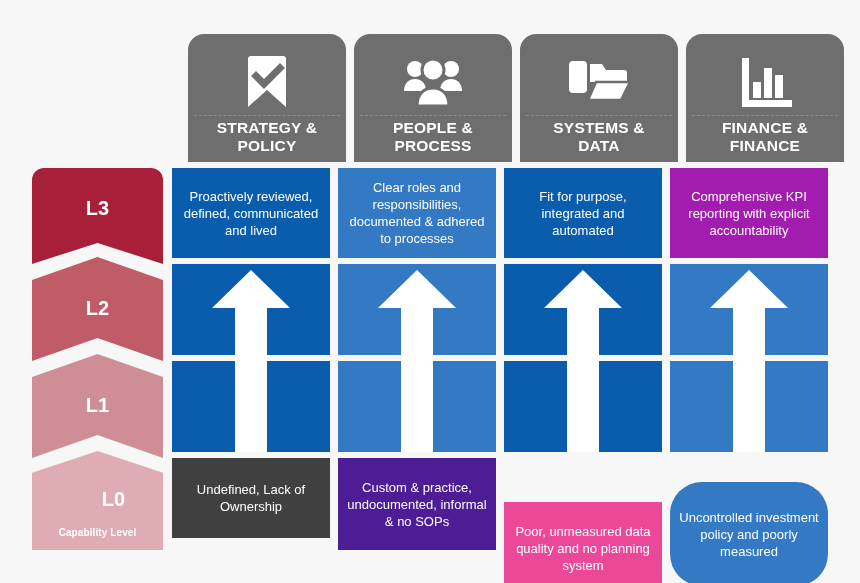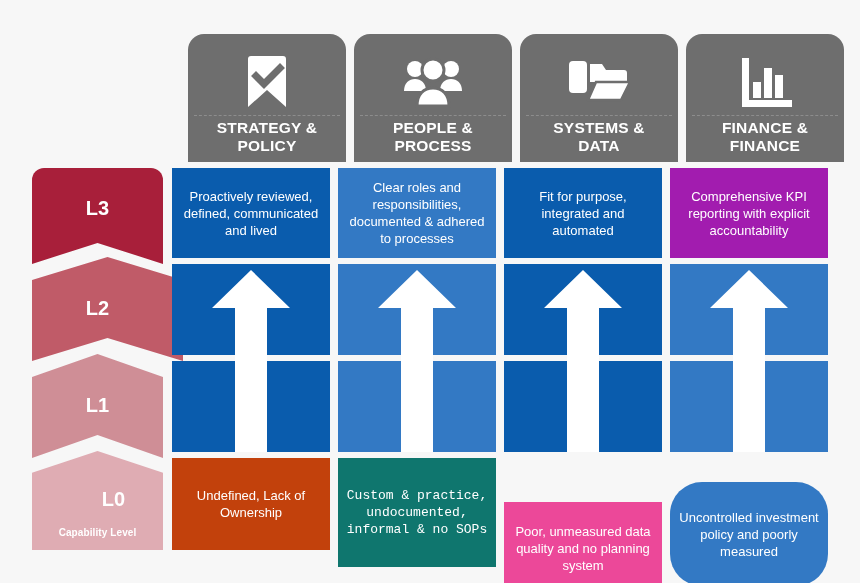--- a/index.html
+++ b/index.html
@@ -61,21 +61,20 @@
     border-top-right-radius: 12px;
     -webkit-clip-path: polygon(0 0, 100% 0, 100% 100%, 50% 78%, 0 100%);
     clip-path: polygon(0 0, 100% 0, 100% 100%, 50% 78%, 0 100%);
   }
   .band-l2 {
     top: 89px;
     height: 104px;
     background: #c05b68;
     -webkit-clip-path: polygon(0 22%, 50% 0, 100% 22%, 100% 100%, 50% 78%, 0 100%);
     clip-path: polygon(0 22%, 50% 0, 100% 22%, 100% 100%, 50% 78%, 0 100%);
-    padding-left: 20px;
   }
   .band-l1 {
     top: 186px;
     height: 104px;
     background: #cf8e96;
     -webkit-clip-path: polygon(0 22%, 50% 0, 100% 22%, 100% 100%, 50% 78%, 0 100%);
     clip-path: polygon(0 22%, 50% 0, 100% 22%, 100% 100%, 50% 78%, 0 100%);
   }
   .band-l0 {
     top: 283px;
@@ -260,24 +259,24 @@
   <div class="cell" style="left:172px; top:264px; height:91px; background:#0a5cad;"></div>
   <div class="cell" style="left:338px; top:264px; height:91px; background:#3379c4;"></div>
   <div class="cell" style="left:504px; top:264px; height:91px; background:#0a5cad;"></div>
   <div class="cell" style="left:670px; top:264px; height:91px; background:#3379c4;"></div>
 
   <div class="cell" style="left:172px; top:361px; height:91px; background:#0a5cad;"></div>
   <div class="cell" style="left:338px; top:361px; height:91px; background:#3379c4;"></div>
   <div class="cell" style="left:504px; top:361px; height:91px; background:#0a5cad;"></div>
   <div class="cell" style="left:670px; top:361px; height:91px; background:#3379c4;"></div>
 
-  <div class="cell" style="left:172px; top:458px; height:92px; background:#c2410c;">
+  <div class="cell" style="left:172px; top:458px; height:80px; background:#404040;">
     <span class="cell-text">Undefined, Lack of Ownership</span>
   </div>
-  <div class="cell" style="left:338px; top:458px; height:109px; background:#0f766e;font-family:Liberation Mono, monospace;">
+  <div class="cell" style="left:338px; top:458px; height:92px; background:#4c1d95;">
     <span class="cell-text">Custom &amp; practice, undocumented, informal &amp; no SOPs</span>
   </div>
   <div class="cell" style="left:504px; top:458px; height:92px; background:#ec4899;margin-top:44px;">
     <span class="cell-text">Poor, unmeasured data quality and no planning system</span>
   </div>
   <div class="cell" style="left:670px; top:482px; height:104px; background:#3379c4;border-radius:32px;">
     <span class="cell-text">Uncontrolled investment policy and poorly measured</span>
   </div>
 
   <div class="up-arrow" style="left:172px; top:264px; height:188px;">

